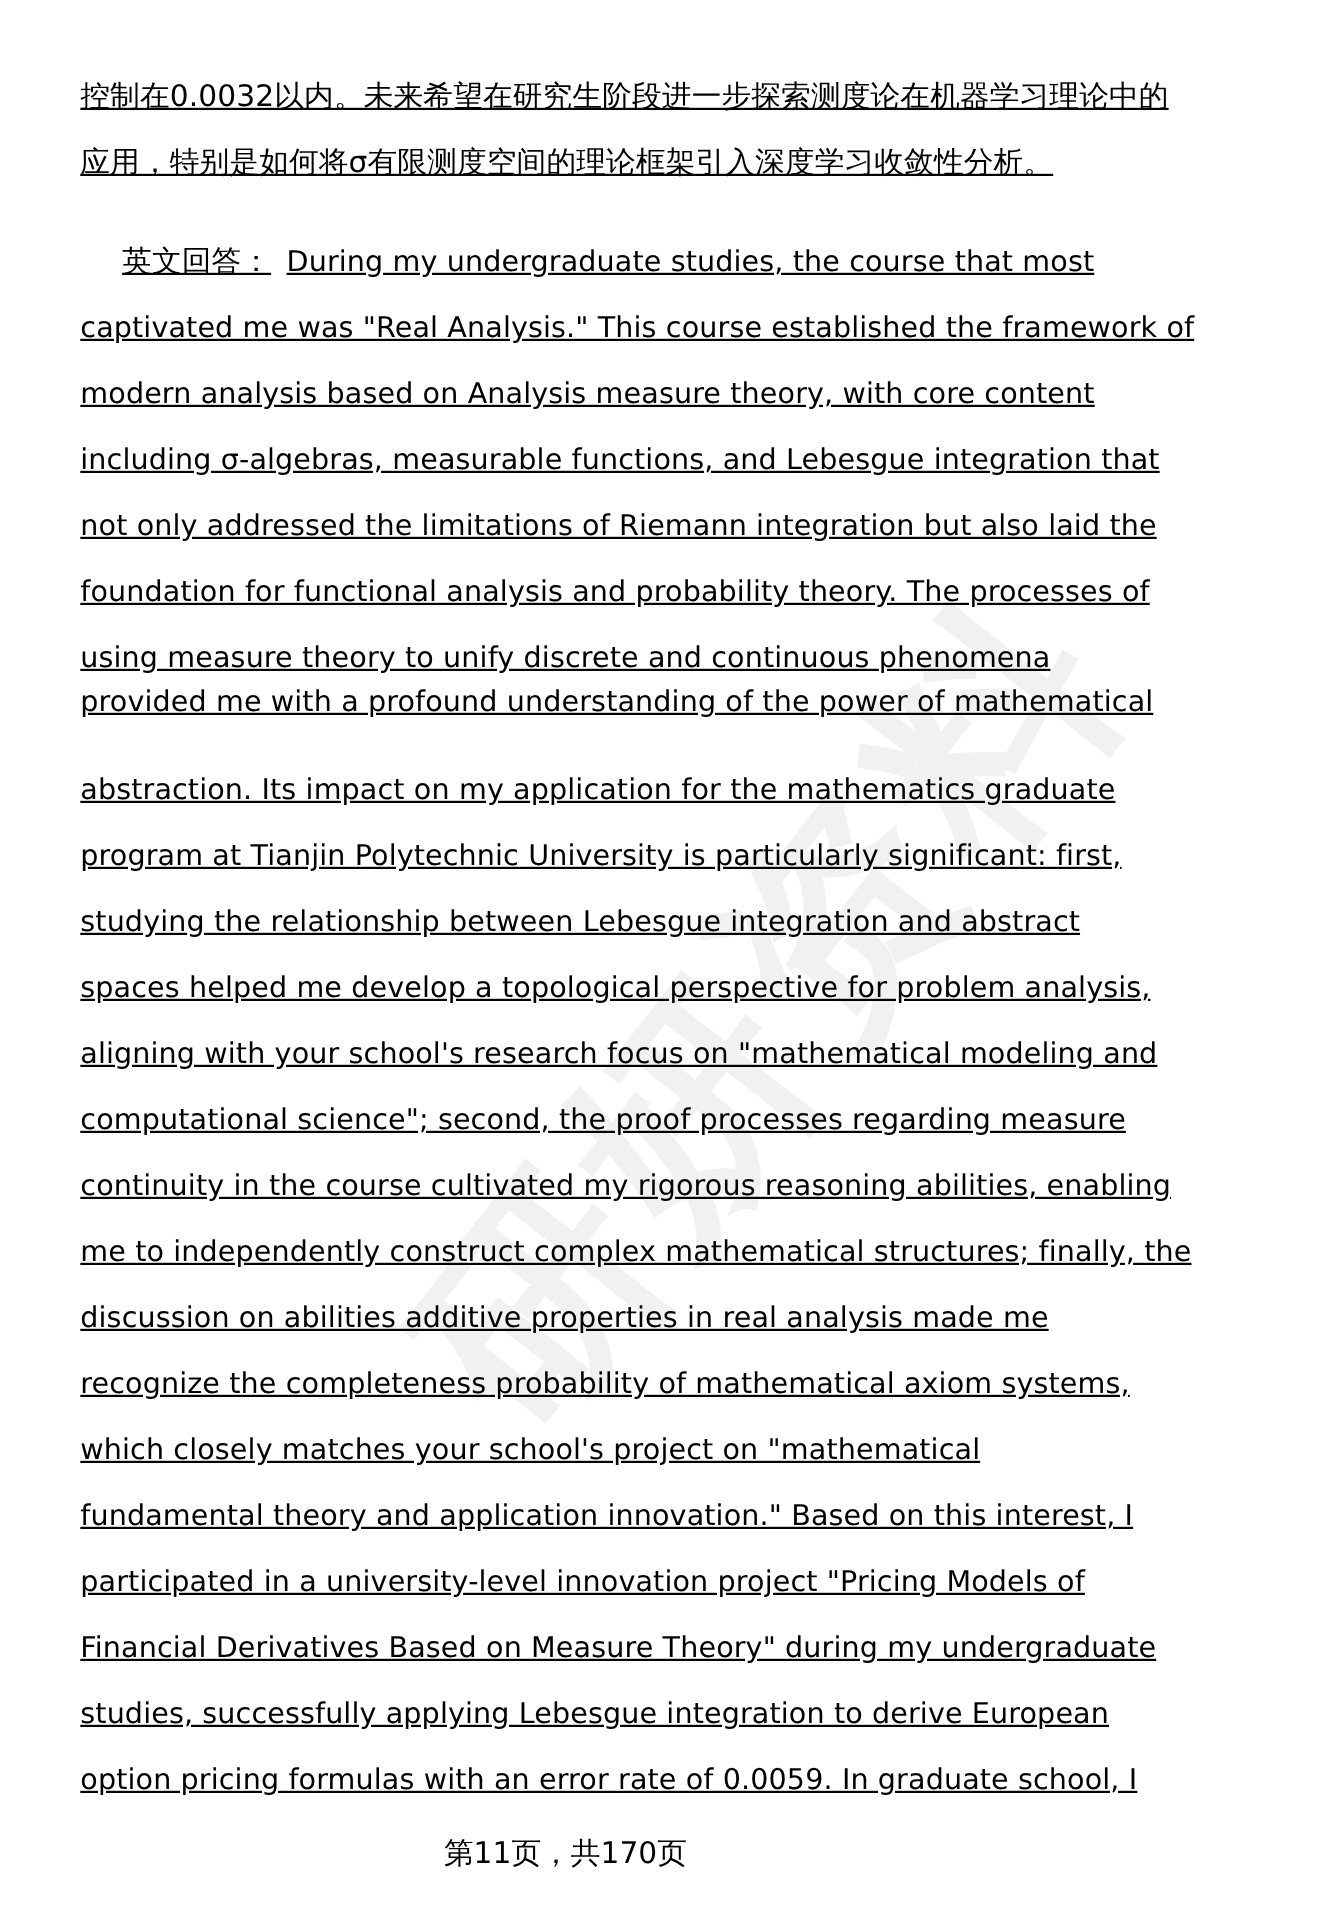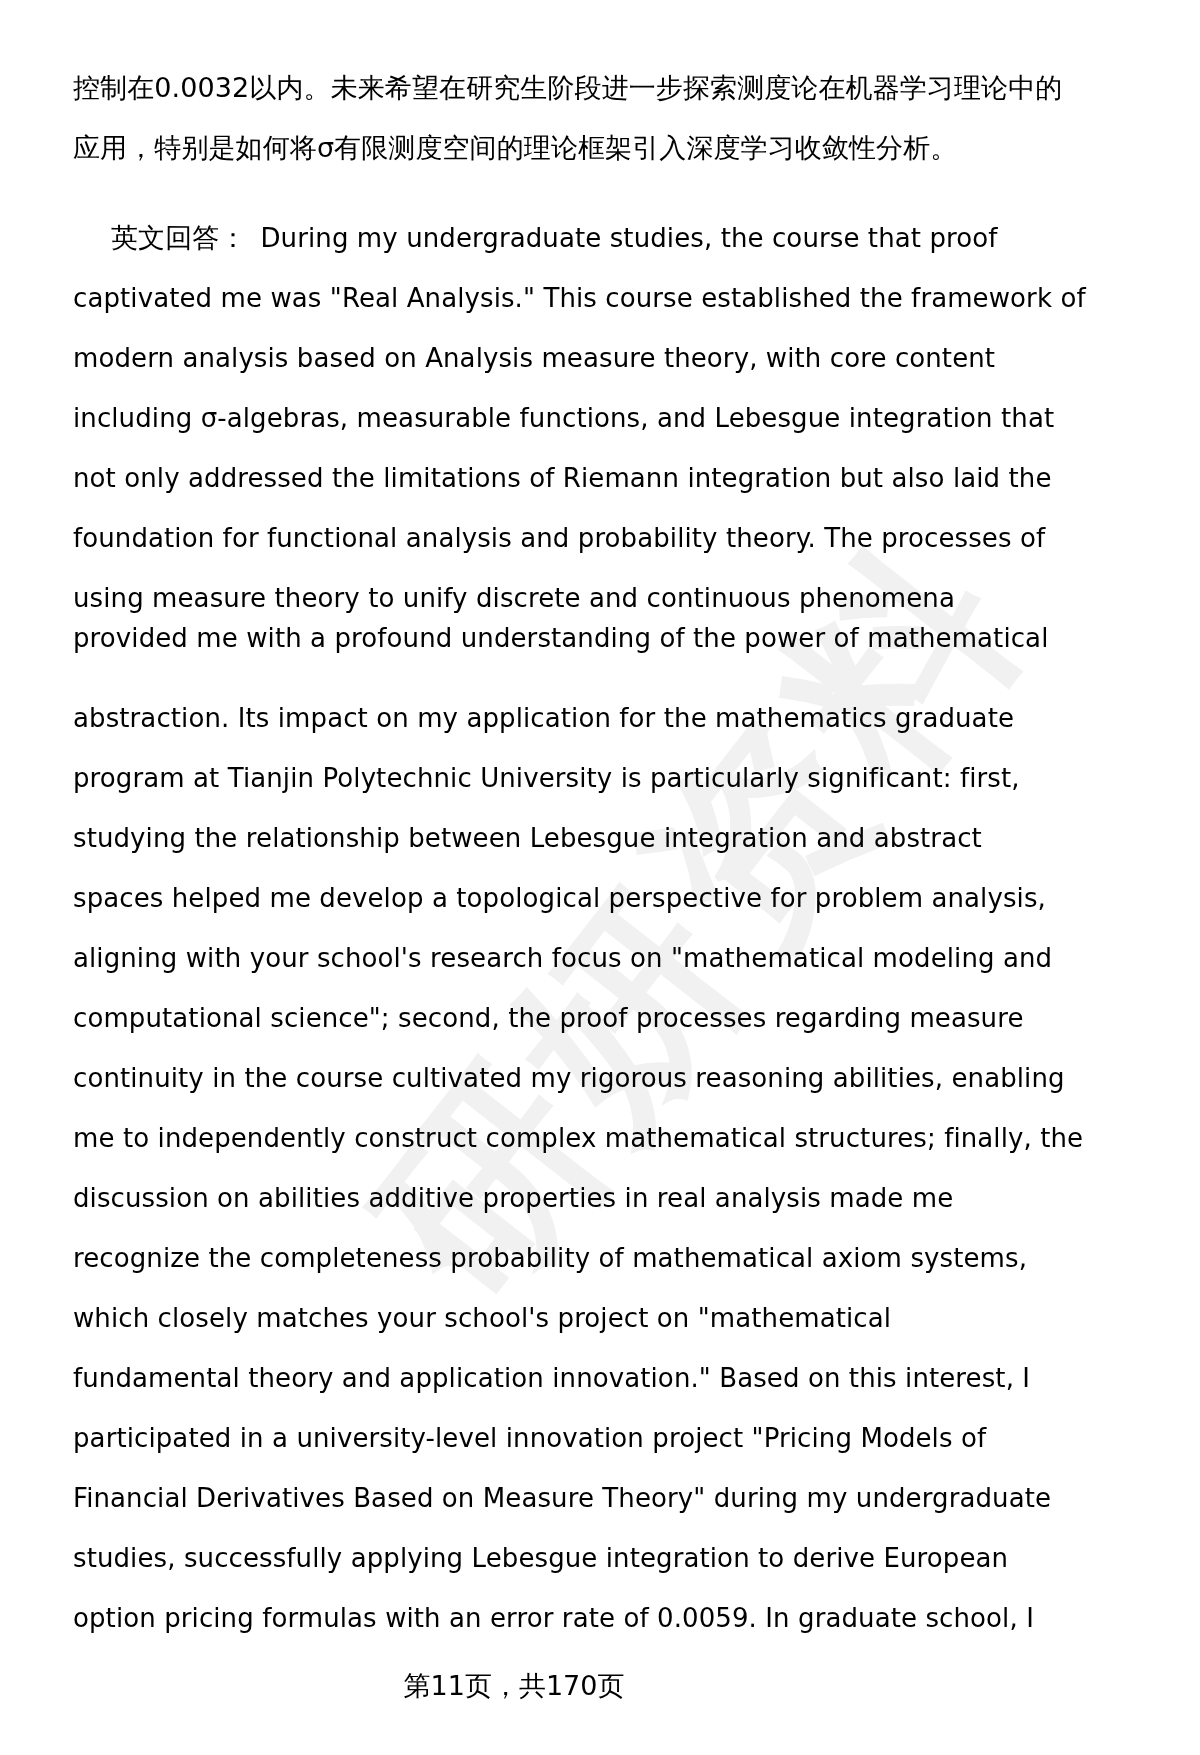--- a/index.html
+++ b/index.html
@@ -51,20 +51,21 @@
       z-index: 1;
     }
     .line {
       position: absolute;
       left: 0;
       height: 60px;
       line-height: 60px;
       font-size: 26px;
       white-space: nowrap;
       letter-spacing: 0.1px;
+      text-decoration: underline;
     }
     .line.cn {
       font-size: 27px;
     }
     .label {
       margin-right: 14px;
       margin-left: 38px;
     }
     .footer {
       position: absolute;
@@ -86,21 +87,21 @@
   <div class="watermark">
     <span>研妍资料</span>
   </div>
 
   <div class="content">
 
     <div class="line cn" style="top:58px">控制在0.0032以内。未来希望在研究生阶段进一步探索测度论在机器学习理论中的</div>
     <div class="line cn" style="top:118px">应用，特别是如何将σ有限测度空间的理论框架引入深度学习收敛性分析。</div>
 
     <div class="line" style="top:208px">
-      <span class="label cn" style="font-size:27px">英文回答：</span><span>During my undergraduate studies, the course that proof</span>
+      <span class="label cn" style="font-size:27px">英文回答：</span><span>During my undergraduate studies, the course that most</span>
     </div>
     <div class="line" style="top:268px">captivated me was "Real Analysis." This course established the framework of</div>
     <div class="line" style="top:328px">modern analysis based on Analysis measure theory, with core content</div>
     <div class="line" style="top:388px">including σ-algebras, measurable functions, and Lebesgue integration that</div>
     <div class="line" style="top:448px">not only addressed the limitations of Riemann integration but also laid the</div>
     <div class="line" style="top:508px">foundation for functional analysis and probability theory. The processes of</div>
     <div class="line" style="top:568px">using measure theory to unify discrete and continuous phenomena</div>
     <div class="line" style="top:608px">provided me with a profound understanding of the power of mathematical</div>
     <div class="line" style="top:688px">abstraction. Its impact on my application for the mathematics graduate</div>
     <div class="line" style="top:748px">program at Tianjin Polytechnic University is particularly significant: first,</div>

